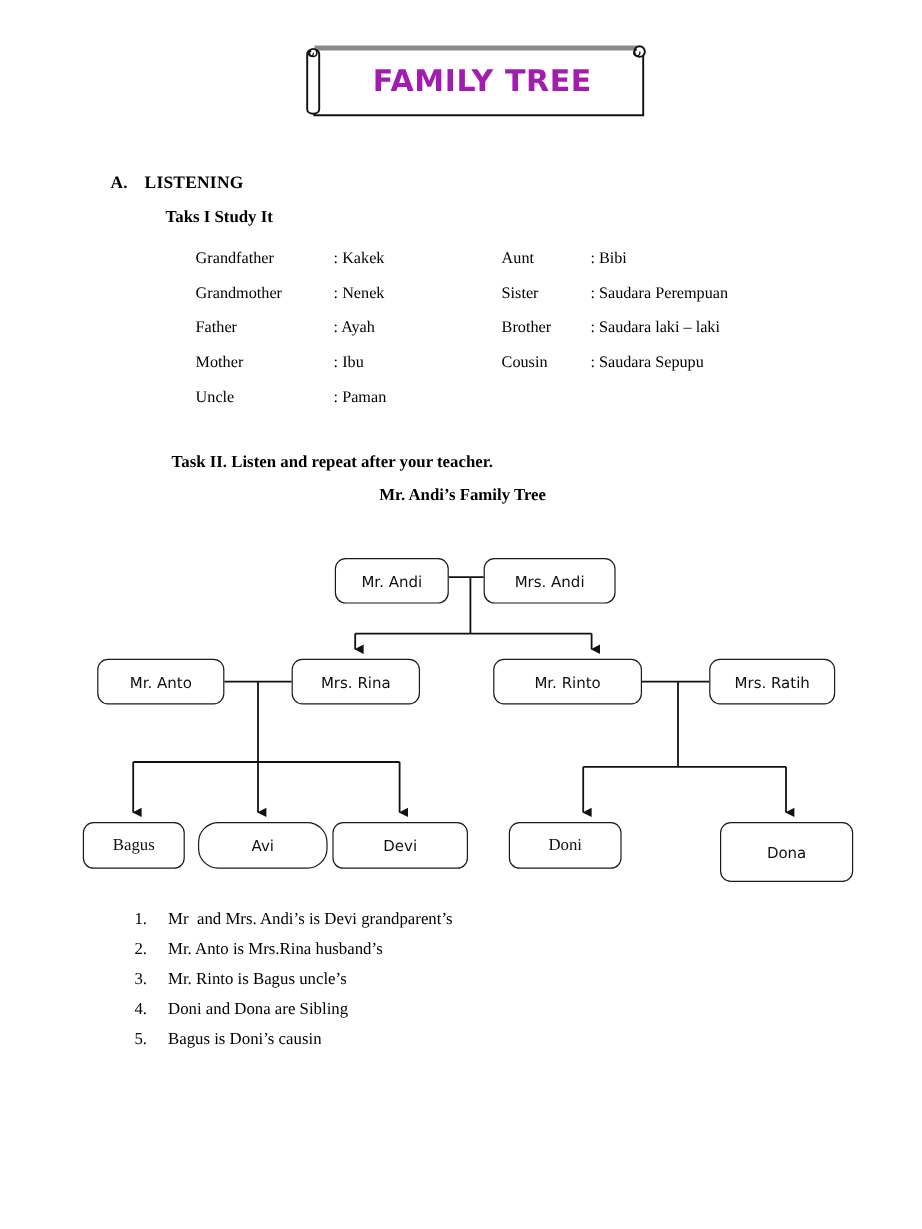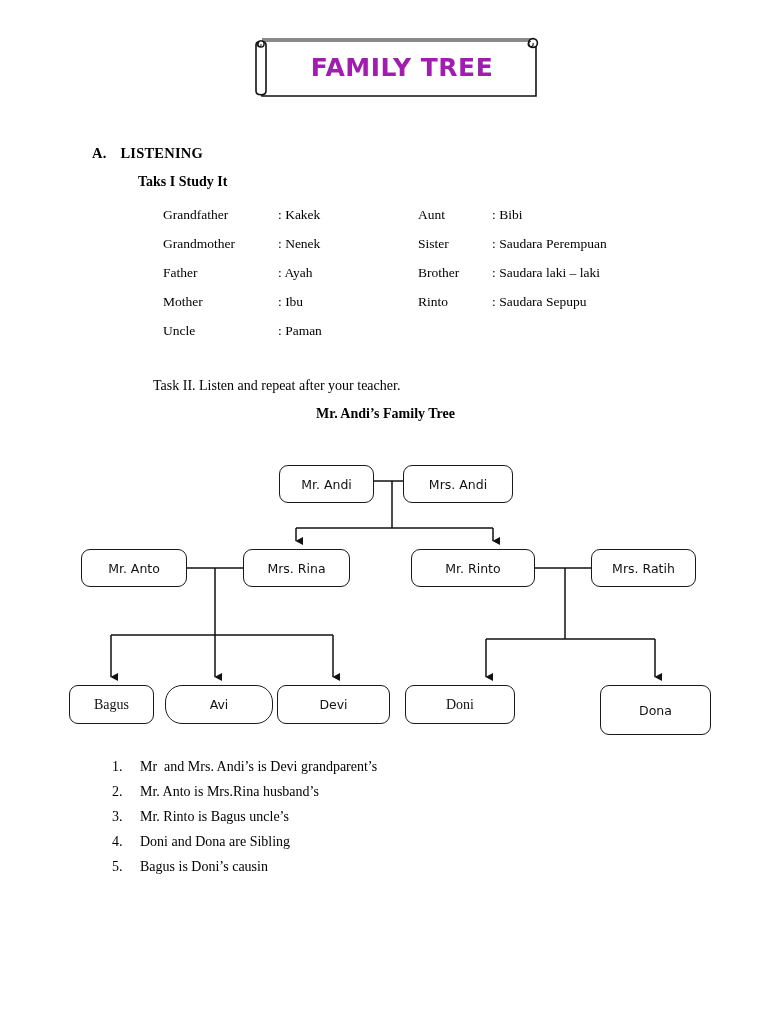--- a/index.html
+++ b/index.html
@@ -85,24 +85,24 @@
     white-space: nowrap;
   }
   .vocab .c1 { width: 115px; }
   .vocab .c2 { width: 140px; }
   .vocab .c3 { width: 74px; margin-top: 48px; }
   .vocab .c4 { width: auto; }
 
   
   .task2-head {
     position: absolute;
-    left: 153px;
+    left: 143px;
     top: 378px;
     font-size: 14px;
-    font-weight: normal;
+    font-weight: bold;
   }
   .tree-title {
     position: absolute;
     left: 316px;
     top: 406px;
     font-size: 14px;
     font-weight: bold;
   }
 
   
@@ -191,21 +191,21 @@
       </tr>
       <tr>
         <td class="c1">Father</td>
         <td class="c2">: Ayah</td>
         <td class="c3">Brother</td>
         <td class="c4">: Saudara laki – laki</td>
       </tr>
       <tr>
         <td class="c1">Mother</td>
         <td class="c2">: Ibu</td>
-        <td class="c3">Rinto</td>
+        <td class="c3">Cousin</td>
         <td class="c4">: Saudara Sepupu</td>
       </tr>
       <tr>
         <td class="c1">Uncle</td>
         <td class="c2">: Paman</td>
         <td class="c3"></td>
         <td class="c4"></td>
       </tr>
     </tbody>
   </table>
@@ -268,21 +268,21 @@
 
     <div class="node serif" style="left:69px;top:245px;width:85px;height:39px;">
       <span>Bagus</span>
     </div>
     <div class="node" style="left:165px;top:245px;width:108px;height:39px;border-radius:17px;">
       <span>Avi</span>
     </div>
     <div class="node" style="left:277px;top:245px;width:113px;height:39px;">
       <span>Devi</span>
     </div>
-    <div class="node serif" style="left:405px;top:245px;width:110px;height:39px;">
+    <div class="node serif" style="left:424px;top:245px;width:94px;height:39px;">
       <span>Doni</span>
     </div>
     <div class="node" style="left:600px;top:245px;width:111px;height:50px;">
       <span>Dona</span>
     </div>
   </div>
 
   <div class="qlist">
     <div class="qitem">
       <span class="qnum">1.</span>

